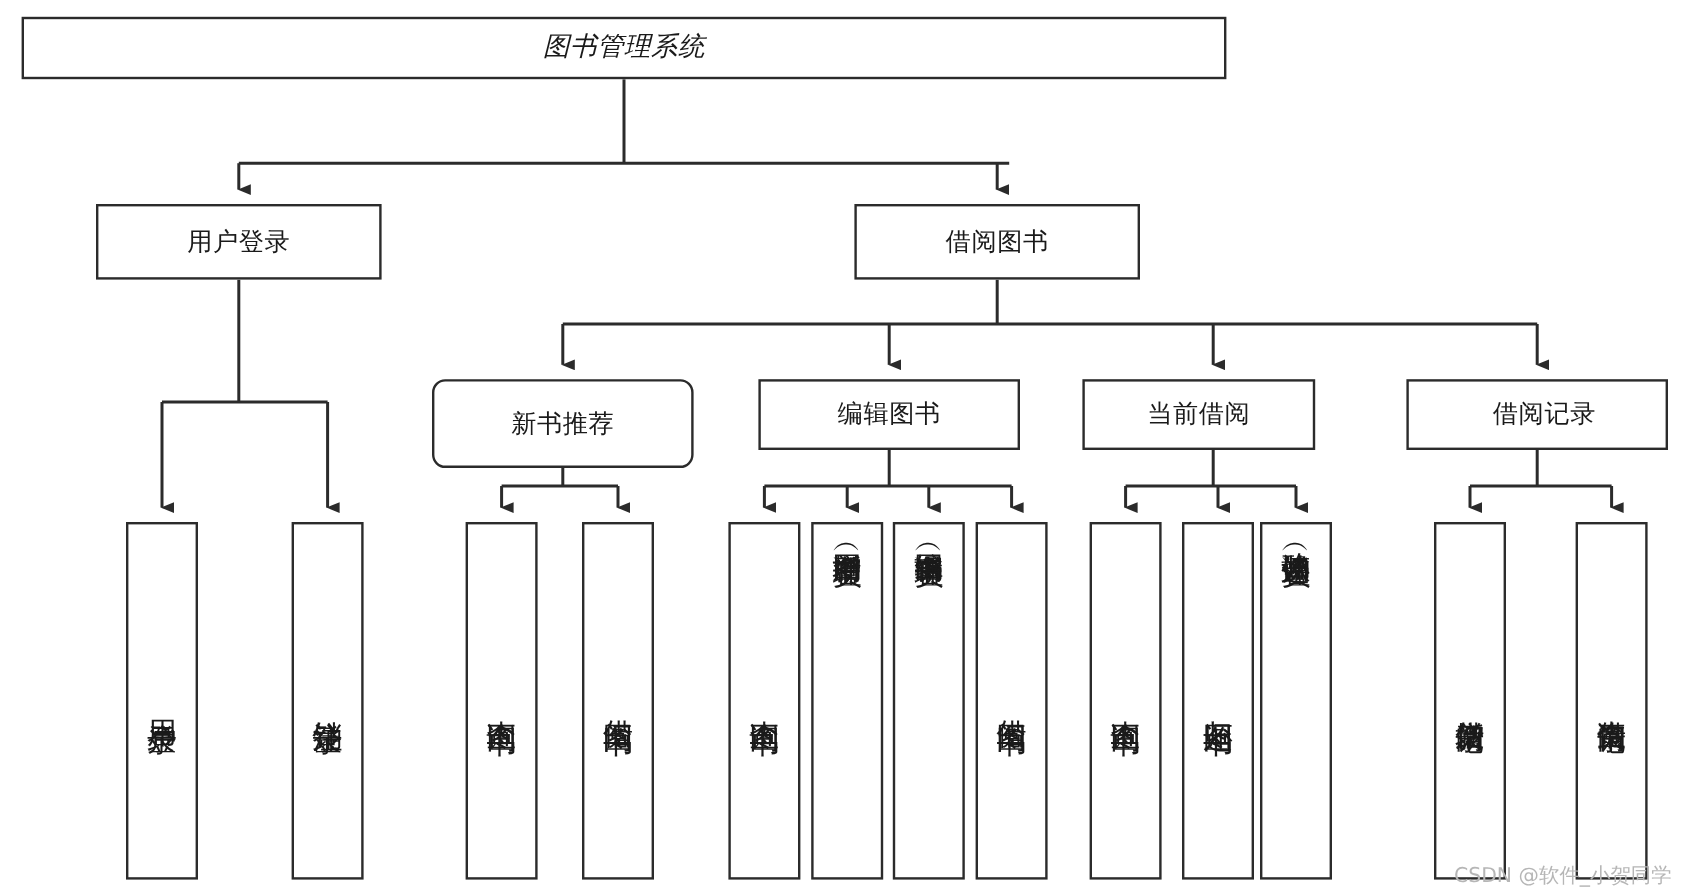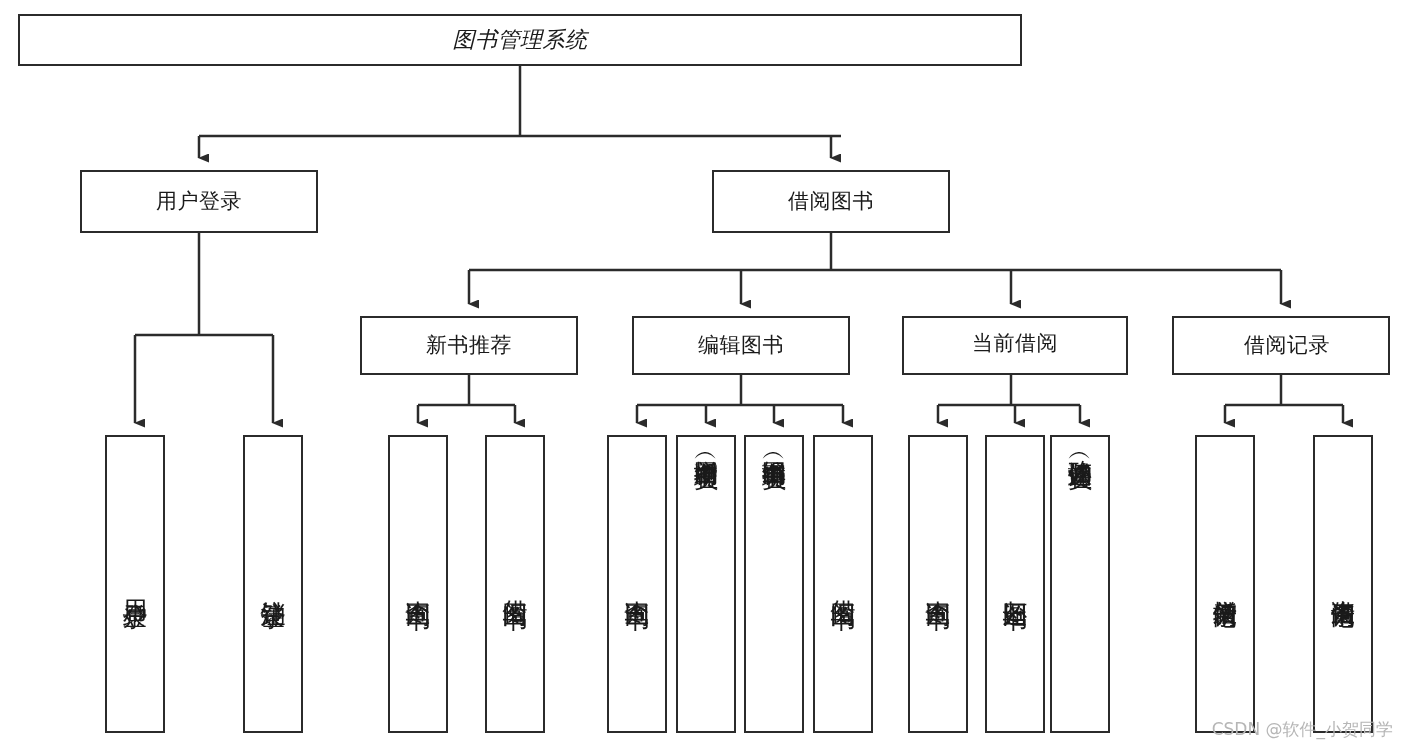--- a/index.html
+++ b/index.html
@@ -140,27 +140,27 @@
     <span class="label">图书管理系统</span>
   </div>
 
   <div class="node horiz" style="left: 80px; top: 170px; width: 238px; height: 63px;">
     <span class="label">用户登录</span>
   </div>
   <div class="node horiz" style="left: 712px; top: 170px; width: 238px; height: 63px;">
     <span class="label">借阅图书</span>
   </div>
 
-  <div class="node horiz" style="left: 360px; top: 316px; width: 218px; height: 59px;">
+  <div class="node horiz" style="left: 360px; top: 316px; width: 218px; height: 74px; border-radius: 11px;">
     <span class="label">新书推荐</span>
   </div>
   <div class="node horiz" style="left: 632px; top: 316px; width: 218px; height: 59px;">
     <span class="label">编辑图书</span>
   </div>
-  <div class="node horiz" style="left: 902px; top: 316px; width: 226px; height: 59px; font-family: Liberation Mono, monospace;">
+  <div class="node horiz" style="left: 902px; top: 316px; width: 194px; height: 59px;">
     <span class="label">当前借阅</span>
   </div>
   <div class="node horiz" style="left: 1172px; top: 316px; width: 218px; height: 59px; padding-left: 12px;">
     <span class="label">借阅记录</span>
   </div>
 
   <div class="node vert" style="left: 105px; top: 435px; width: 60px; height: 298px;">
     <span class="label">用户登录</span>
   </div>
   <div class="node vert" style="left: 243px; top: 435px; width: 60px; height: 298px;">

